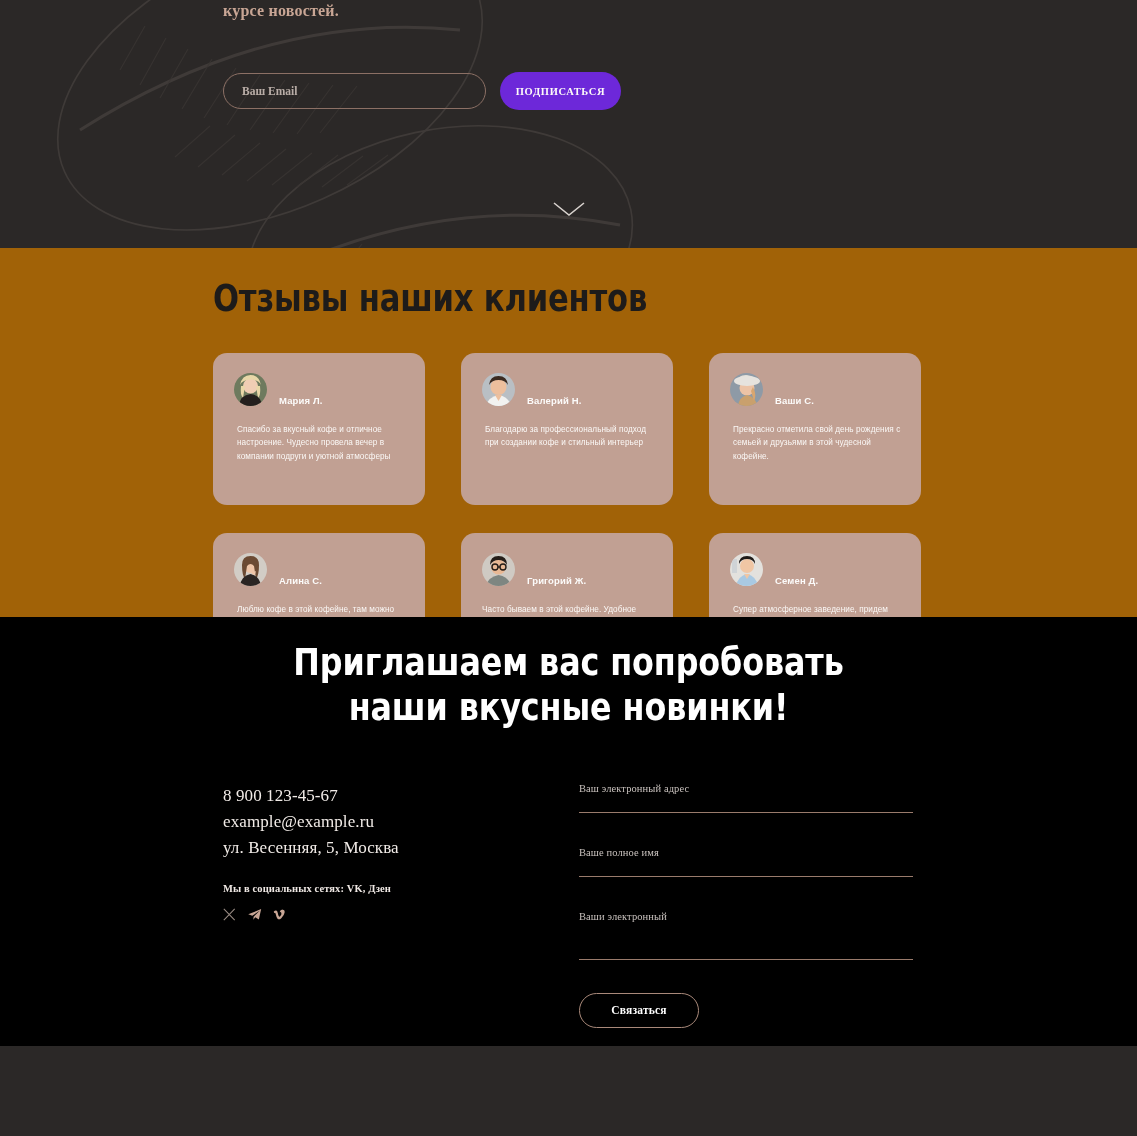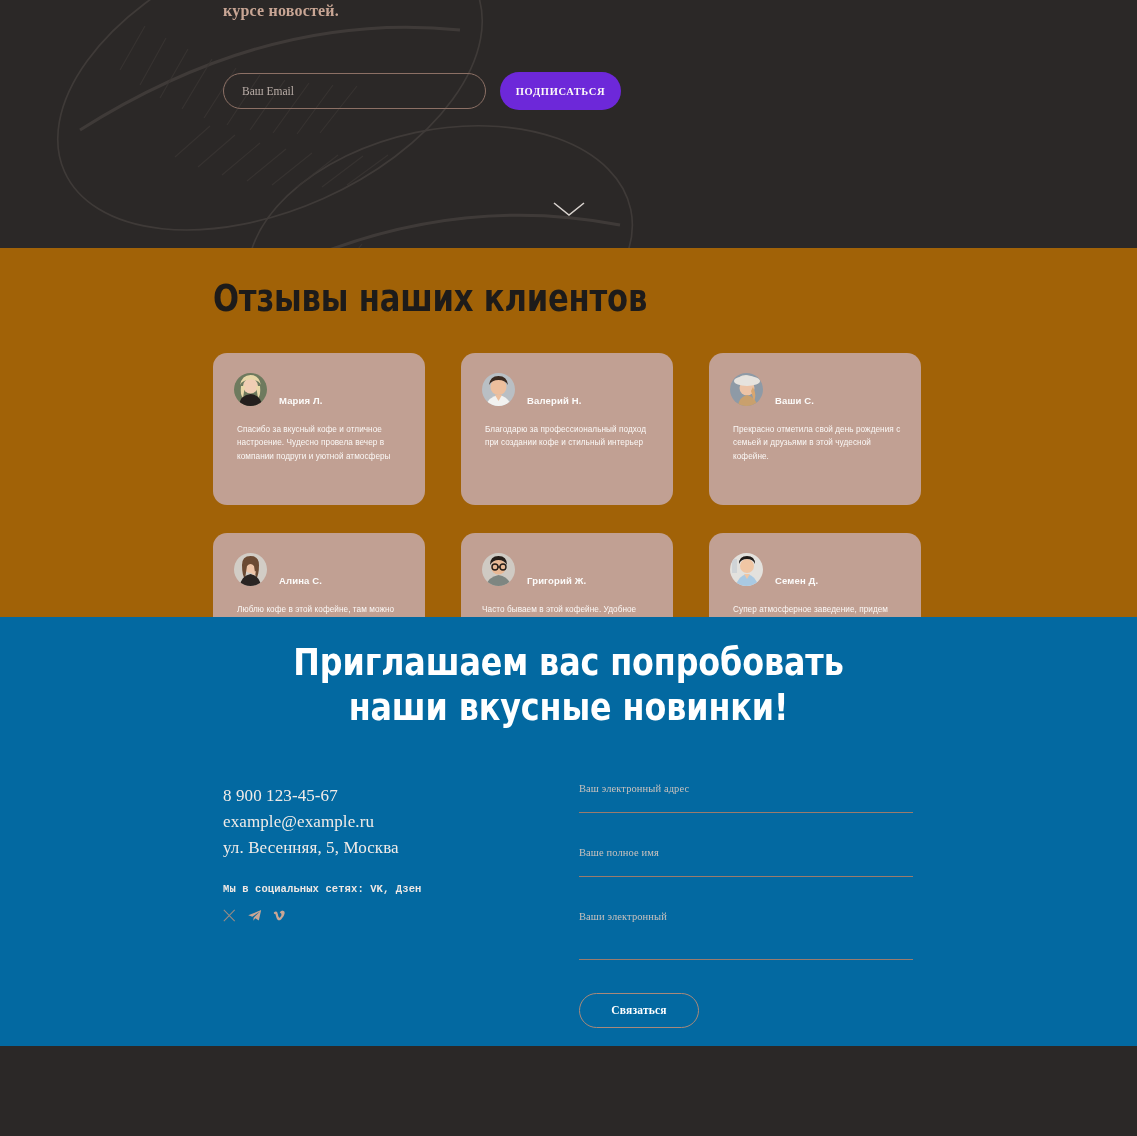--- a/index.html
+++ b/index.html
@@ -48,20 +48,21 @@
     width: 263px;
     height: 36px;
     border-radius: 20px;
     border: 1px solid #8c7065;
     background: transparent;
     color: #e7ded9;
     padding: 0 18px;
     font-family: "Liberation Serif", serif;
     font-size: 11.5px;
     outline: none;
+    font-weight: bold;
   }
   .email-input::placeholder { color: #b9ada7; opacity: 1; }
   .subscribe-btn {
     width: 121px;
     height: 38px;
     border-radius: 20px;
     border: none;
     background: #6d28d9;
     color: #fdfaf8;
     font-family: "Liberation Serif", serif;
@@ -139,21 +140,21 @@
     line-height: 1.62;
     color: #fbf8f6;
     letter-spacing: .06px;
   }
   .card-text.indent { padding-left: 3px; }
 
   
   .footer {
     width: 1137px;
     height: 429px;
-    background: #0369a1;
+    background: #000000;
     position: relative;
   }
   .footer-heading {
     text-align: center;
     padding-top: 23px;
     font-family: "Liberation Sans Narrow", "DejaVu Sans Condensed", "Liberation Sans", sans-serif;
     font-weight: 700;
     font-size: 38px;
     line-height: 1.18;
     color: #ffffff;
@@ -167,21 +168,21 @@
   }
   .contact-col { width: 356px; }
   .contact-line {
     font-family: "Liberation Serif", serif;
     font-size: 17px;
     line-height: 26px;
     color: #f2ece8;
     letter-spacing: .1px;
   }
   .socials-label {
-    font-family: Liberation Mono, monospace;
+    font-family: Liberation Serif, serif;
     font-size: 10.5px;
     font-weight: 700;
     color: #efe8e4;
     margin-top: 22px;
     letter-spacing: .1px;
   }
   .social-icons {
     display: flex;
     align-items: center;
     gap: 11px;

